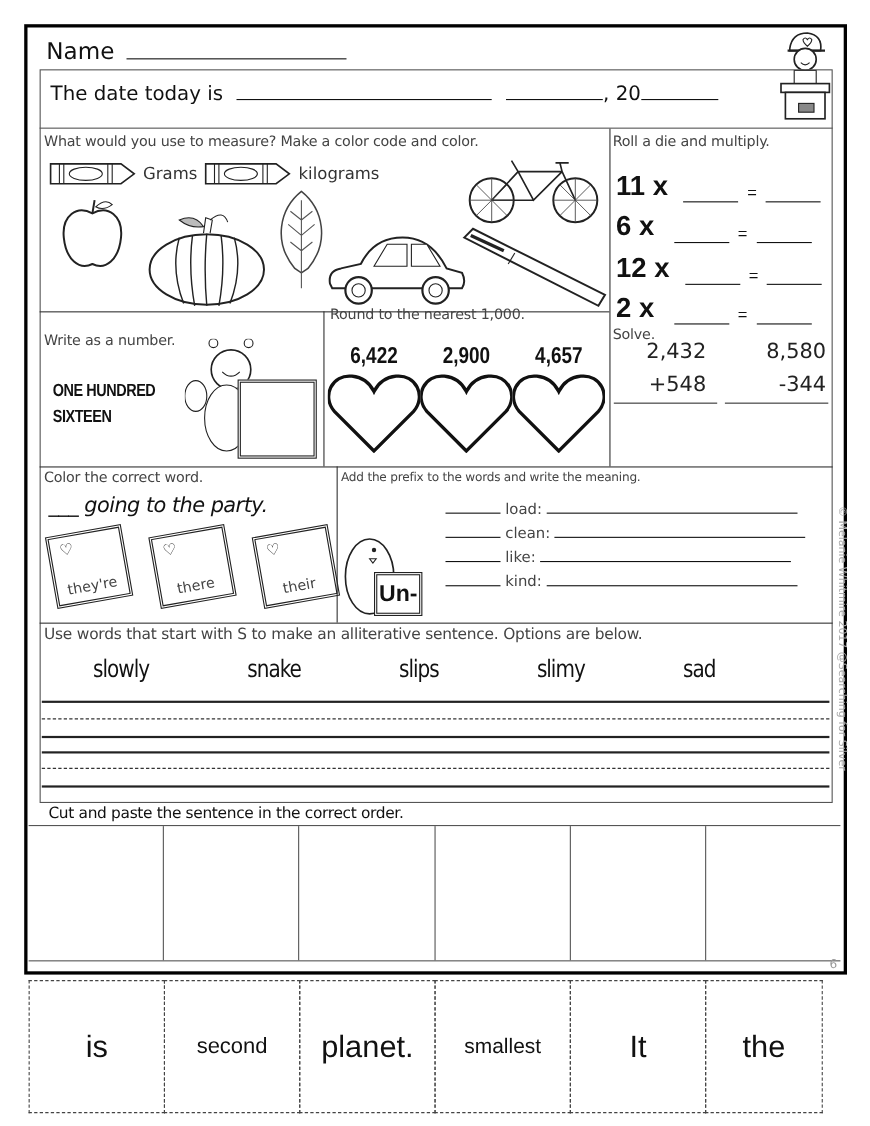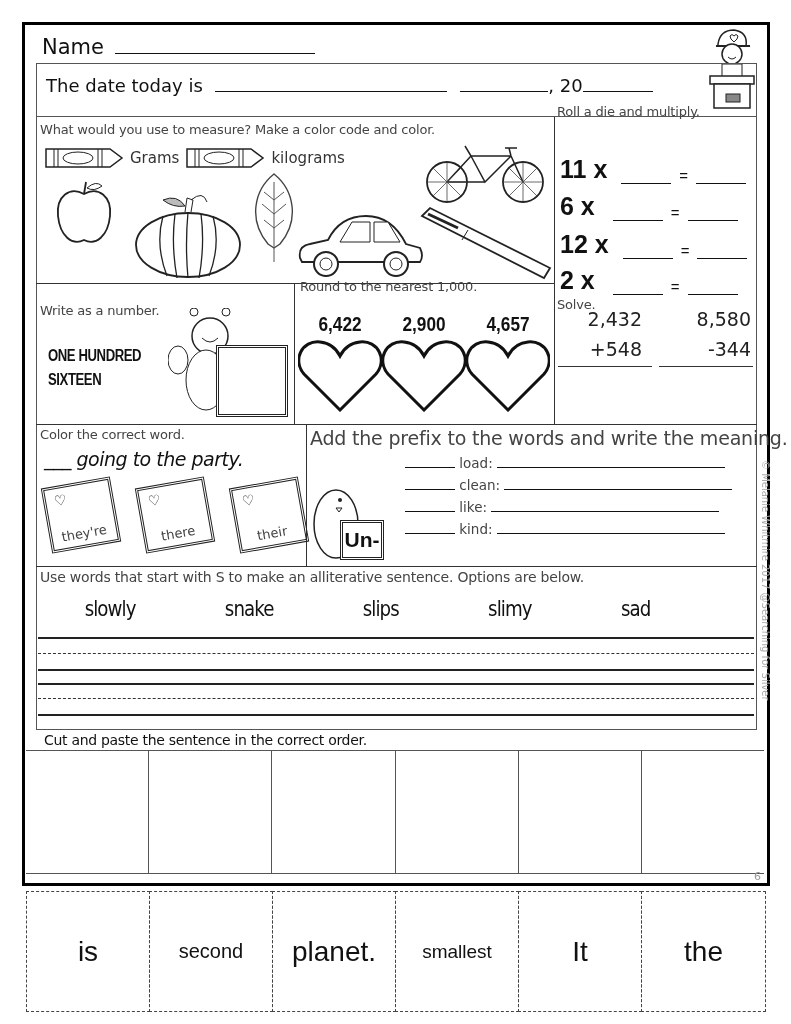--- a/index.html
+++ b/index.html
@@ -106,21 +106,21 @@
     <circle cx="98" cy="44" r="20" fill="none" stroke="#222" stroke-width="1.8"></circle>
     <path d="M22 44 L46 18 L86 18 L98 44 M46 18 L60 44 L86 18 M60 44 L22 44 M40 8 L46 18 M84 10 L86 18 M80 10 L92 10" fill="none" stroke="#222" stroke-width="1.5"></path>
     <path d="M22 24 L22 64 M2 44 L42 44 M8 30 L36 58 M36 30 L8 58 M98 24 L98 64 M78 44 L118 44 M84 30 L112 58 M112 30 L84 58" stroke="#444" stroke-width="0.8"></path>
   </svg>
 <svg class="abs" style="left:418px;top:206px;" width="136" height="74" viewBox="0 0 136 74">
     <path d="M4 10 L12 2 L132 62 L126 72 Z" fill="#fff" stroke="#222" stroke-width="1.8"></path>
     <path d="M10 8 L40 22" stroke="#222" stroke-width="3"></path>
     <line x1="50" y1="24" x2="44" y2="34" stroke="#222"></line>
   </svg>
 
-<div class="abs prompt" style="left:557px;top:104px;">Roll a die and multiply.</div>
+<div class="abs prompt" style="left:557px;top:122px;">Roll a die and multiply.</div>
 <div class="abs" style="left:560px;top:148px;width:196px;">
   <div style="height:36px;display:flex;align-items:flex-end;font-size:25px;" class="bold-num">
     <span>11</span>&nbsp;<span>x</span>
     <span class="uline" style="width:50px;margin-left:14px;"></span>
     <span style="font-size:15px;margin:0 8px;font-weight:normal;">=</span>
     <span class="uline" style="width:50px;"></span>
   </div>
   <div style="height:37px;display:flex;align-items:flex-end;font-size:25px;" class="bold-num">
     <span>6</span>&nbsp;<span>x</span>
     <span class="uline" style="width:50px;margin-left:18px;"></span>
@@ -201,21 +201,21 @@
   <div style="width:70px;height:66px;border:3px double #222;transform:rotate(-10deg);position:relative;font-size:13px;color:#444;display:flex;align-items:flex-end;justify-content:center;padding-bottom:4px;box-sizing:border-box;">
     <span style="position:absolute;left:8px;top:4px;font-size:14px;color:#222;">♡</span>
     <span>there</span>
   </div>
   <div style="width:70px;height:66px;border:3px double #222;transform:rotate(-10deg);position:relative;font-size:13px;color:#444;display:flex;align-items:flex-end;justify-content:center;padding-bottom:4px;box-sizing:border-box;">
     <span style="position:absolute;left:8px;top:4px;font-size:14px;color:#222;">♡</span>
     <span>their</span>
   </div>
 </div>
 
-<div class="abs prompt" style="left:310px;top:427px;font-size:19px;">Add the prefix to the words and write the meaning.</div>
+<div class="abs prompt" style="left:310px;top:427px;font-size:11px;">Add the prefix to the words and write the meaning.</div>
 <svg class="abs" style="left:310px;top:474px;" width="60" height="88" viewBox="0 0 60 88">
   <ellipse cx="26" cy="50" rx="22" ry="34" fill="#fff" stroke="#222" stroke-width="1.5"></ellipse>
   <circle cx="30" cy="26" r="2" fill="#222"></circle>
     <path d="M26 34 l6 0 l-3 4 z" fill="#fff" stroke="#222"></path>
 </svg>
 <div class="abs" style="left:340px;top:520px;width:44px;height:40px;border:3px double #222;background:#fff;display:flex;align-items:center;justify-content:center;font-size:21px;font-weight:bold;font-family:'Liberation Sans',sans-serif;box-sizing:border-box;">Un-</div>
 <div class="abs" style="left:405px;top:452px;font-size:13.5px;color:#444;line-height:22px;">
   <div><span class="uline" style="width:50px;"></span> <span>load:</span> <span class="uline" style="width:228px;"></span></div>
   <div><span class="uline" style="width:50px;"></span> <span>clean:</span> <span class="uline" style="width:228px;"></span></div>
   <div><span class="uline" style="width:50px;"></span> <span>like:</span> <span class="uline" style="width:228px;"></span></div>
@@ -261,16 +261,16 @@
     </div>
   <div class="dash word" style="left:246px;top:0;width:124px;height:121px;font-size:28px;">
       <span>planet.</span>
     </div>
   <div class="dash word" style="left:369px;top:0;width:124px;height:121px;font-size:19px;">
       <span>smallest</span>
     </div>
   <div class="dash word" style="left:492px;top:0;width:124px;height:121px;font-size:28px;">
       <span>It</span>
     </div>
-  <div class="dash word" style="left:615px;top:0;width:125px;height:121px;font-size:28px;">
+  <div class="dash word" style="left:615px;top:0;width:107px;height:121px;font-size:28px;">
       <span>the</span>
     </div>
 </div>
 
 </body></html>

